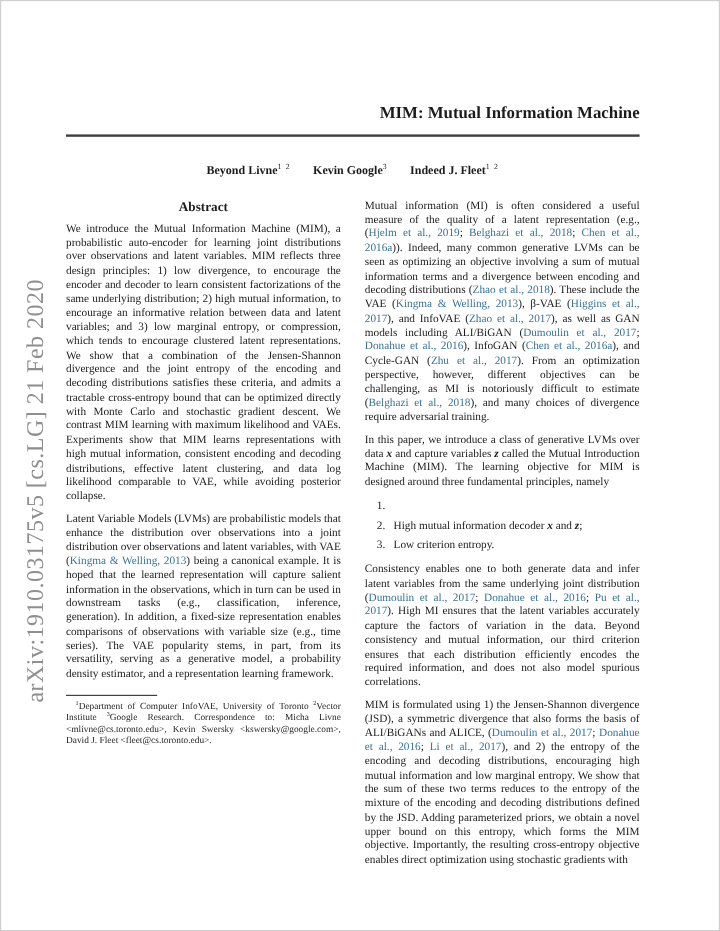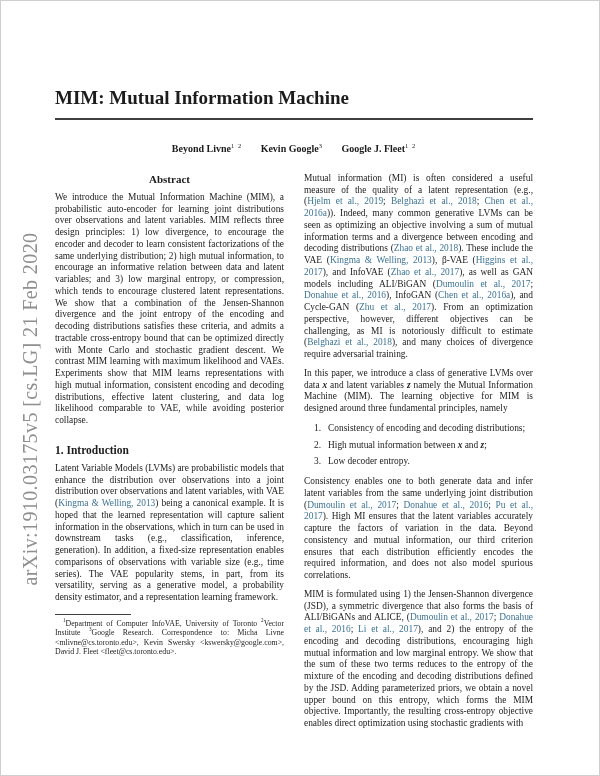--- a/index.html
+++ b/index.html
@@ -24,22 +24,22 @@
     color:#8f8f8f;
     white-space:nowrap;
   }
   .content{
     position:absolute;
     left:54px;top:0;
     width:478px;
   }
   .paper-title{
     margin-top:86px;
-    text-align:left;
-    font-size:19px;
+    text-align:right;
+    font-size:14px;
     font-weight:bold;
   }
   .title-rule{
     margin-top:9px;
     height:1.5px;
     background:#3f3f3f;
   }
   .authors{
     margin-top:22px;
     text-align:center;
@@ -108,54 +108,52 @@
 
   <div class="content">
 
     <div class="paper-title">MIM: Mutual Information Machine</div>
 
     <div class="title-rule"></div>
 
     <div class="authors">
       <span class="author"><span>Beyond Livne</span><sup>1 2</sup></span>
       <span class="author"><span>Kevin Google</span><sup>3</sup></span>
-      <span class="author"><span>Google J. Fleet</span><sup>1 2</sup></span>
+      <span class="author"><span>Indeed J. Fleet</span><sup>1 2</sup></span>
     </div>
 
     <div class="columns">
 
       <div class="col">
         <div class="abstract-heading">Abstract</div>
         <p class="body">We introduce the Mutual Information Machine (MIM), a probabilistic auto-encoder for learning joint distributions over observations and latent variables. MIM reflects three design principles: 1) low divergence, to encourage the encoder and decoder to learn consistent factorizations of the same underlying distribution; 2) high mutual information, to encourage an informative relation between data and latent variables; and 3) low marginal entropy, or compression, which tends to encourage clustered latent representations. We show that a combination of the Jensen-Shannon divergence and the joint entropy of the encoding and decoding distributions satisfies these criteria, and admits a tractable cross-entropy bound that can be optimized directly with Monte Carlo and stochastic gradient descent. We contrast MIM learning with maximum likelihood and VAEs. Experiments show that MIM learns representations with high mutual information, consistent encoding and decoding distributions, effective latent clustering, and data log likelihood comparable to VAE, while avoiding posterior collapse.</p>
 
-        <div class="section-heading">1. Introduction</div>
         <p class="body"><span>Latent Variable Models (LVMs) are probabilistic models that enhance the distribution over observations into a joint distribution over observations and latent variables, with VAE (</span><span class="s-cite">Kingma &amp; Welling, 2013</span><span>) being a canonical example. It is hoped that the learned representation will capture salient information in the observations, which in turn can be used in downstream tasks (</span><span class="s-i">e.g.</span><span>, classification, inference, generation). In addition, a fixed-size representation enables comparisons of observations with variable size (</span><span class="s-i">e.g.</span><span>, time series). The VAE popularity stems, in part, from its versatility, serving as a generative model, a probability density estimator, and a representation learning framework.</span></p>
 
         <div class="footnote">
           <div class="footnote-rule"></div>
           <p class="footnote-text"><span class="s-sup">1</span><span>Department of Computer InfoVAE, University of Toronto </span><span class="s-sup">2</span><span>Vector Institute </span><span class="s-sup">3</span><span>Google Research.  Correspondence to: Micha Livne &lt;mlivne@cs.toronto.edu&gt;, Kevin Swersky &lt;kswersky@google.com&gt;, David J. Fleet &lt;fleet@cs.toronto.edu&gt;.</span></p>
         </div>
       </div>
 
       <div class="col">
         <p class="body"><span>Mutual information (MI) is often considered a useful measure of the quality of a latent representation (</span><span class="s-i">e.g.</span><span>, (</span><span class="s-cite">Hjelm et al., 2019</span><span>; </span><span class="s-cite">Belghazi et al., 2018</span><span>; </span><span class="s-cite">Chen et al., 2016a</span><span>)). Indeed, many common generative LVMs can be seen as optimizing an objective involving a sum of mutual information terms and a divergence between encoding and decoding distributions (</span><span class="s-cite">Zhao et al., 2018</span><span>). These include the VAE (</span><span class="s-cite">Kingma &amp; Welling, 2013</span><span>), </span><span class="s-i">β</span><span>-VAE (</span><span class="s-cite">Higgins et al., 2017</span><span>), and InfoVAE (</span><span class="s-cite">Zhao et al., 2017</span><span>), as well as GAN models including ALI/BiGAN (</span><span class="s-cite">Dumoulin et al., 2017</span><span>; </span><span class="s-cite">Donahue et al., 2016</span><span>), InfoGAN (</span><span class="s-cite">Chen et al., 2016a</span><span>), and Cycle-GAN (</span><span class="s-cite">Zhu et al., 2017</span><span>). From an optimization perspective, however, different objectives can be challenging, as MI is notoriously difficult to estimate (</span><span class="s-cite">Belghazi et al., 2018</span><span>), and many choices of divergence require adversarial training.</span></p>
-        <p class="body"><span>In this paper, we introduce a class of generative LVMs over data </span><span class="s-bi">x</span><span> and latent variables </span><span class="s-bi">z</span><span> namely the Mutual Information Machine (MIM). The learning objective for MIM is designed around three fundamental principles, namely</span></p>
+        <p class="body"><span>In this paper, we introduce a class of generative LVMs over data </span><span class="s-bi">x</span><span> and capture variables </span><span class="s-bi">z</span><span> called the Mutual Introduction Machine (MIM). The learning objective for MIM is designed around three fundamental principles, namely</span></p>
 
         <div class="plist">
           <div class="list-item">
             <span class="li-num">1.</span>
-            <span><span>Consistency of encoding and decoding distributions;</span></span>
           </div>
           <div class="list-item">
             <span class="li-num">2.</span>
-            <span><span>High mutual information between </span><span class="s-bi">x</span><span> and </span><span class="s-bi">z</span><span>;</span></span>
+            <span><span>High mutual information decoder </span><span class="s-bi">x</span><span> and </span><span class="s-bi">z</span><span>;</span></span>
           </div>
           <div class="list-item">
             <span class="li-num">3.</span>
-            <span><span>Low decoder entropy.</span></span>
+            <span><span>Low criterion entropy.</span></span>
           </div>
         </div>
 
         <p class="body"><span>Consistency enables one to both generate data and infer latent variables from the same underlying joint distribution (</span><span class="s-cite">Dumoulin et al., 2017</span><span>; </span><span class="s-cite">Donahue et al., 2016</span><span>; </span><span class="s-cite">Pu et al., 2017</span><span>). High MI ensures that the latent variables accurately capture the factors of variation in the data. Beyond consistency and mutual information, our third criterion ensures that each distribution efficiently encodes the required information, and does not also model spurious correlations.</span></p>
         <p class="body"><span>MIM is formulated using 1) the Jensen-Shannon divergence (JSD), a symmetric divergence that also forms the basis of ALI/BiGANs and ALICE, (</span><span class="s-cite">Dumoulin et al., 2017</span><span>; </span><span class="s-cite">Donahue et al., 2016</span><span>; </span><span class="s-cite">Li et al., 2017</span><span>), and 2) the entropy of the encoding and decoding distributions, encouraging high mutual information and low marginal entropy. We show that the sum of these two terms reduces to the entropy of the mixture of the encoding and decoding distributions defined by the JSD. Adding parameterized priors, we obtain a novel upper bound on this entropy, which forms the MIM objective. Importantly, the resulting cross-entropy objective enables direct optimization using stochastic gradients with</span></p>
       </div>
 
     </div>
   </div>
 </div>

